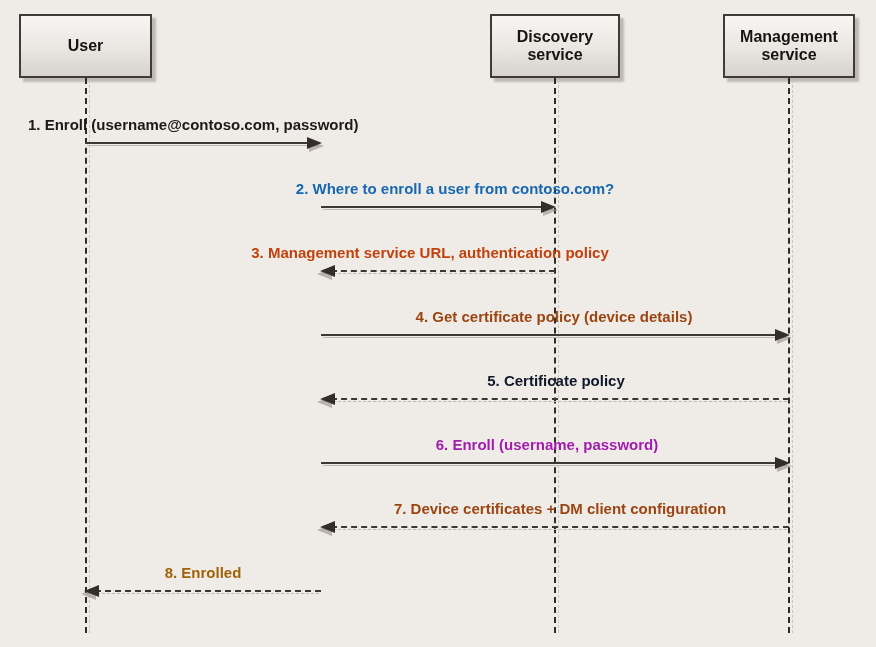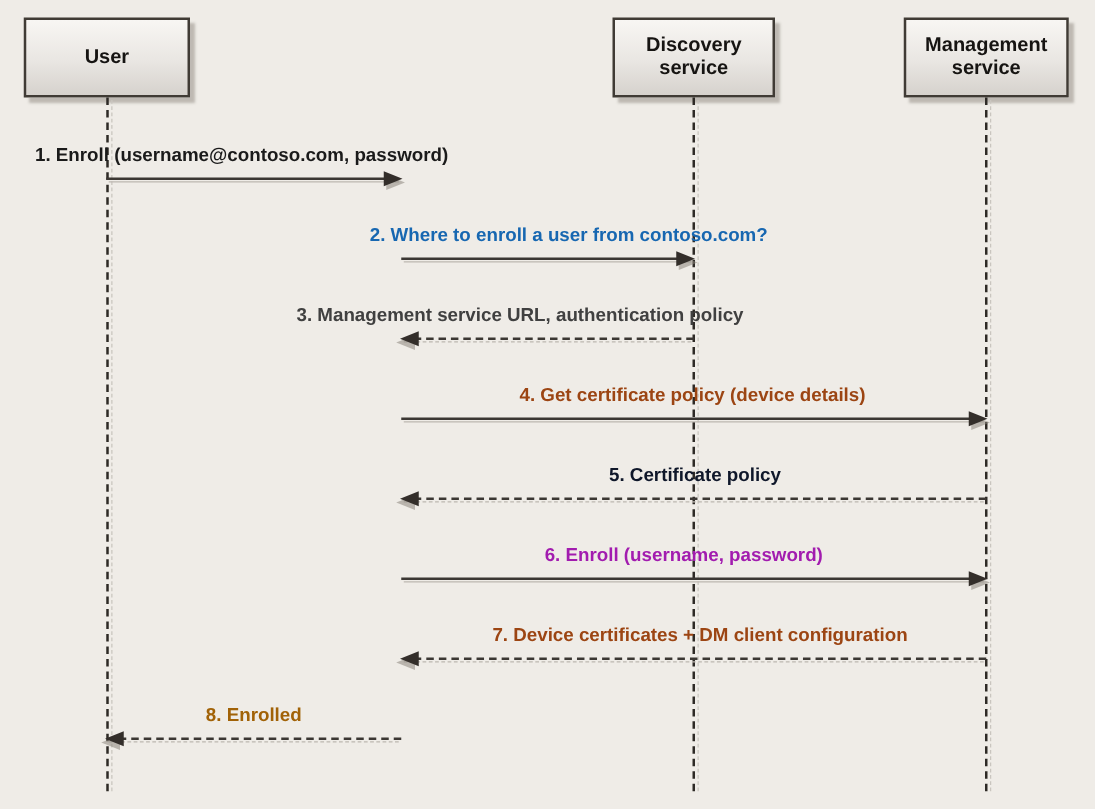--- a/index.html
+++ b/index.html
@@ -120,21 +120,21 @@
         <div class="arrowhead-shadow right"></div>
         <div class="arrowhead right"></div>
       </div>
       <div class="message-label centered" style="top: 179px; left: 411px; color: rgb(23, 103, 177); margin-left: 44px;">2. Where to enroll a user from contoso.com?</div>
       <div class="message-arrow" style="left: 321px; top: 206px; width: 234px;">
         <div class="msg-line-shadow solid" style="left: 2px; width: 230px;"></div>
         <div class="msg-line solid" style="border-top-color: rgb(59, 55, 51); left: 0px; width: 224px;"></div>
         <div class="arrowhead-shadow right"></div>
         <div class="arrowhead right"></div>
       </div>
-      <div class="message-label centered" style="top: 243px; left: 416px; color: #404040;">3. Management service URL, authentication policy</div>
+      <div class="message-label centered" style="top: 243px; left: 430px; color: #c2410c;">3. Management service URL, authentication policy</div>
       <div class="message-arrow" style="left: 321px; top: 270px; width: 234px;">
         <div class="msg-line-shadow dashed" style="left: 2px; width: 230px;"></div>
         <div class="msg-line dashed" style="border-top-color: rgb(59, 55, 51); left: 10px; width: 224px;"></div>
         <div class="arrowhead-shadow left"></div>
         <div class="arrowhead left"></div>
       </div>
       <div class="message-label centered" style="top: 307px; left: 554px; color: rgb(156, 69, 19);">4. Get certificate policy (device details)</div>
       <div class="message-arrow" style="left: 321px; top: 334px; width: 468px;">
         <div class="msg-line-shadow solid" style="left: 2px; width: 464px;"></div>
         <div class="msg-line solid" style="border-top-color: rgb(59, 55, 51); left: 0px; width: 458px;"></div>

